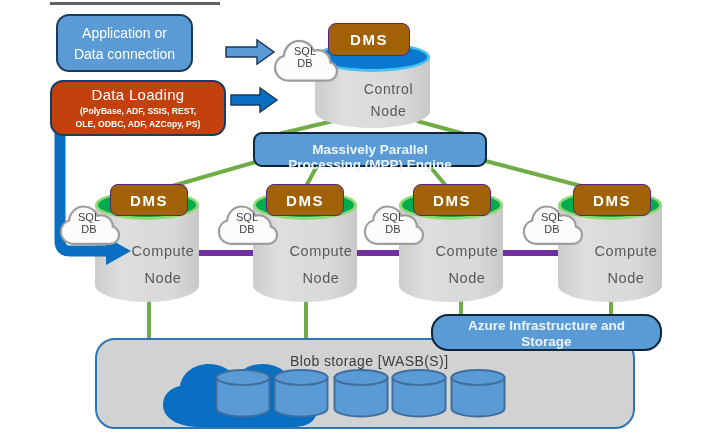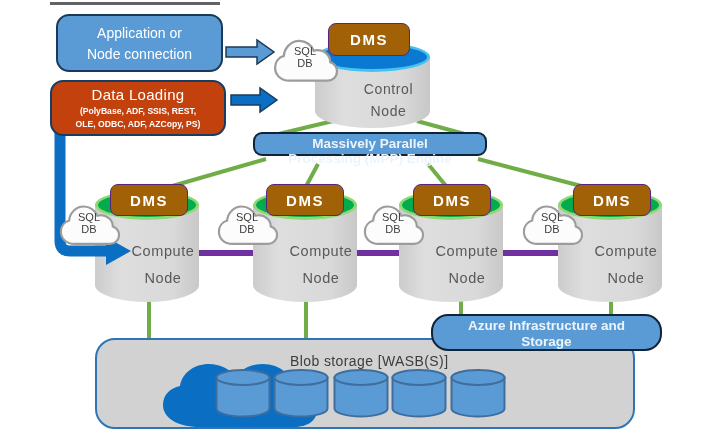--- a/index.html
+++ b/index.html
@@ -7,28 +7,28 @@
          font-family:"Liberation Sans",sans-serif;}
   .abs{position:absolute;}
   svg.layer{position:absolute;left:0;top:0;width:713px;height:435px;}
   .z1{z-index:1}.z35{z-index:4}
 
   
   .top-artifact{left:50px;top:2px;width:170px;height:3px;background:#474747;opacity:.85;z-index:6}
 
   
   .bluebox{box-sizing:border-box;border-radius:13px;color:#fff;text-align:center;z-index:6;}
-  .app-box{left:56px;top:14px;width:167px;height:58px;background:#5b9bd5;border:2px solid #1c3a57;
+  .app-box{left:56px;top:14px;width:137px;height:58px;background:#5b9bd5;border:2px solid #1c3a57;
            font-size:14px;line-height:21px;padding-top:7px;}
   .data-box{left:50px;top:80px;width:176px;height:56px;background:#c2410c;border:2px solid #173d63;
             padding-top:3px;}
   .data-title{font-size:15px;line-height:20px;letter-spacing:.3px;}
   .data-sub{font-size:8.6px;font-weight:bold;line-height:13px;}
-  .mpp-box{left:253px;top:132px;width:234px;height:24px;background:#5b9bd5;border:2.5px solid #0e2439;
-           border-radius:9px;font-size:13.5px;font-weight:bold;color:#ecf4fb;line-height:15px;padding-top:2px;}
+  .mpp-box{left:253px;top:132px;width:234px;height:35px;background:#5b9bd5;border:2.5px solid #0e2439;
+           border-radius:9px;font-size:13.5px;font-weight:bold;color:#ecf4fb;line-height:15px;padding-top:8px;}
   .azure-box{left:431px;top:314px;width:231px;height:37px;background:#5b9bd5;border:2.5px solid #0e2439;
              border-radius:17px;font-size:13.5px;font-weight:bold;color:#ecf4fb;line-height:16px;padding-top:2px;}
 
   
   .cyl{position:absolute;z-index:3;}
   .cyl-body{position:absolute;left:0;right:0;top:14px;bottom:0;background:#d8d8d8;
             border-radius:0 0 50% 50% / 0 0 17px 17px;
             background:linear-gradient(to right,#cccccc,#dedede 25%,#d9d9d9 75%,#c8c8c8);}
   .cyl-top{position:absolute;left:0;right:0;top:0;height:30px;border-radius:50%;box-sizing:border-box;}
   .top-blue{background:#0a79d2;border:3px solid #49c1ee;}
@@ -229,21 +229,21 @@
       </svg>
     <div class="cloud-text">
       <div>SQL</div>
       <div>DB</div>
     </div>
   </div>
 
   <div class="abs top-artifact"></div>
   <div class="abs bluebox app-box">
     <div>Application or</div>
-    <div>Node connection</div>
+    <div>Data connection</div>
   </div>
   <div class="abs bluebox data-box">
     <div class="data-title">Data Loading</div>
     <div class="data-sub">(PolyBase, ADF, SSIS, REST,</div>
     <div class="data-sub">OLE, ODBC, ADF, AZCopy, PS)</div>
   </div>
   <div class="abs bluebox mpp-box">
     <div>Massively Parallel</div>
     <div>Processing (MPP) Engine</div>
   </div>

